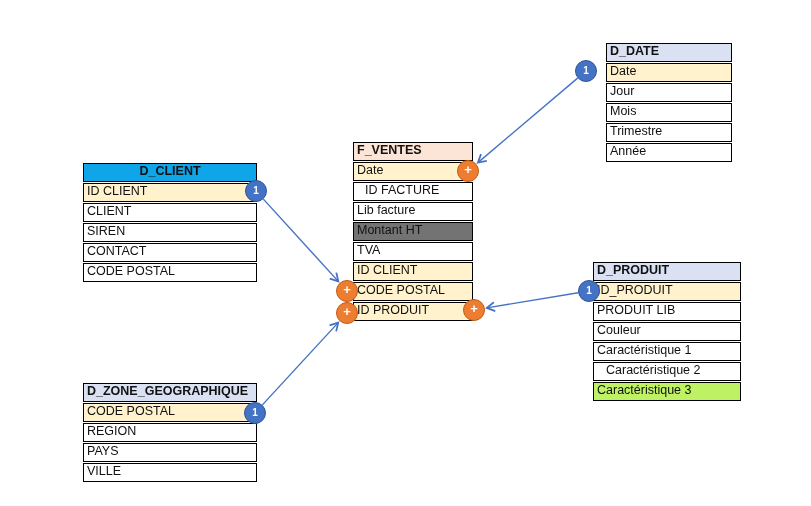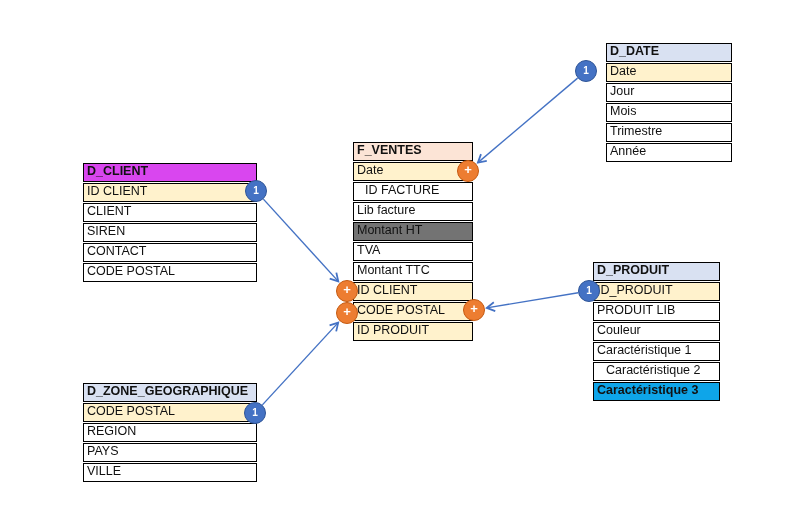--- a/index.html
+++ b/index.html
@@ -75,47 +75,46 @@
     </svg>
 <div class="tbl" style="left: 594px; top: 43px; width: 126px; padding-left: 12px;">
       <div class="hdr" style="background: rgb(217, 225, 242); border-color: rgb(0, 0, 0);">D_DATE</div>
       <div class="row" style="background: rgb(255, 242, 204); border-color: rgb(0, 0, 0);">Date</div>
       <div class="row" style="background: rgb(255, 255, 255); border-color: rgb(0, 0, 0);">Jour</div>
       <div class="row" style="background: rgb(255, 255, 255); border-color: rgb(0, 0, 0);">Mois</div>
       <div class="row" style="background: rgb(255, 255, 255); border-color: rgb(0, 0, 0);">Trimestre</div>
       <div class="row" style="background: rgb(255, 255, 255); border-color: rgb(0, 0, 0);">Année</div>
     </div>
     <div class="tbl" style="left: 83px; top: 163px; width: 174px;">
-      <div class="hdr" style="background: #d946ef; border-color: rgb(0, 0, 0);">D_CLIENT</div>
+      <div class="hdr" style="background: #0ea5e9; border-color: rgb(0, 0, 0); text-align: center;">D_CLIENT</div>
       <div class="row" style="background: rgb(255, 242, 204); border-color: rgb(0, 0, 0);">ID CLIENT</div>
       <div class="row" style="background: rgb(255, 255, 255); border-color: rgb(0, 0, 0);">CLIENT</div>
       <div class="row" style="background: rgb(255, 255, 255); border-color: rgb(0, 0, 0);">SIREN</div>
       <div class="row" style="background: rgb(255, 255, 255); border-color: rgb(0, 0, 0);">CONTACT</div>
       <div class="row" style="background: rgb(255, 255, 255); border-color: rgb(0, 0, 0);">CODE POSTAL</div>
     </div>
     <div class="tbl" style="left: 353px; top: 142px; width: 120px;">
       <div class="hdr" style="background: rgb(252, 228, 214); border-color: rgb(0, 0, 0);">F_VENTES</div>
       <div class="row" style="background: rgb(255, 242, 204); border-color: rgb(0, 0, 0);">Date</div>
       <div class="row" style="background: rgb(255, 255, 255); border-color: rgb(0, 0, 0); padding-left: 11px;">ID FACTURE</div>
       <div class="row" style="background: rgb(255, 255, 255); border-color: rgb(0, 0, 0);">Lib facture</div>
       <div class="row" style="background: #737373; border-color: rgb(0, 0, 0);">Montant HT</div>
       <div class="row" style="background: rgb(255, 255, 255); border-color: rgb(0, 0, 0);">TVA</div>
-      <div class="row" style="background: rgb(255, 255, 255); border-color: rgb(0, 0, 0);">Montant TTC</div>
       <div class="row" style="background: rgb(255, 242, 204); border-color: rgb(0, 0, 0);">ID CLIENT</div>
       <div class="row" style="background: rgb(255, 242, 204); border-color: rgb(0, 0, 0);">CODE POSTAL</div>
       <div class="row" style="background: rgb(255, 242, 204); border-color: rgb(0, 0, 0);">ID PRODUIT</div>
     </div>
-    <div class="tbl" style="left: 593px; top: 262px; width: 127px;">
+    <div class="tbl" style="left: 593px; top: 262px; width: 148px;">
       <div class="hdr" style="background: rgb(217, 225, 242); border-color: rgb(0, 0, 0);">D_PRODUIT</div>
       <div class="row" style="background: rgb(255, 242, 204); border-color: rgb(0, 0, 0);">ID_PRODUIT</div>
       <div class="row" style="background: rgb(255, 255, 255); border-color: rgb(0, 0, 0);">PRODUIT LIB</div>
       <div class="row" style="background: rgb(255, 255, 255); border-color: rgb(0, 0, 0);">Couleur</div>
       <div class="row" style="background: rgb(255, 255, 255); border-color: rgb(0, 0, 0);">Caractéristique 1</div>
       <div class="row" style="background: rgb(255, 255, 255); border-color: rgb(0, 0, 0); padding-left: 12px;">Caractéristique 2</div>
-      <div class="row" style="background: #0ea5e9; border-color: rgb(0, 0, 0); font-weight: bold;">Caractéristique 3</div>
+      <div class="row" style="background: #bef264; border-color: rgb(0, 0, 0);">Caractéristique 3</div>
     </div>
     <div class="tbl" style="left: 83px; top: 383px; width: 174px;">
       <div class="hdr" style="background: rgb(217, 225, 242); border-color: rgb(0, 0, 0);">D_ZONE_GEOGRAPHIQUE</div>
       <div class="row" style="background: rgb(255, 242, 204); border-color: rgb(0, 0, 0);">CODE POSTAL</div>
       <div class="row" style="background: rgb(255, 255, 255); border-color: rgb(0, 0, 0);">REGION</div>
       <div class="row" style="background: rgb(255, 255, 255); border-color: rgb(0, 0, 0);">PAYS</div>
       <div class="row" style="background: rgb(255, 255, 255); border-color: rgb(0, 0, 0);">VILLE</div>
     </div>
     <div class="mark one" style="left: 575px; top: 60px; background: rgb(68, 114, 196); border: 1.5px solid rgb(47, 85, 151);">1</div>
     <div class="mark many" style="left: 457px; top: 160px; background: rgb(237, 125, 49); border: 1.5px solid rgb(197, 90, 17);">+</div>

